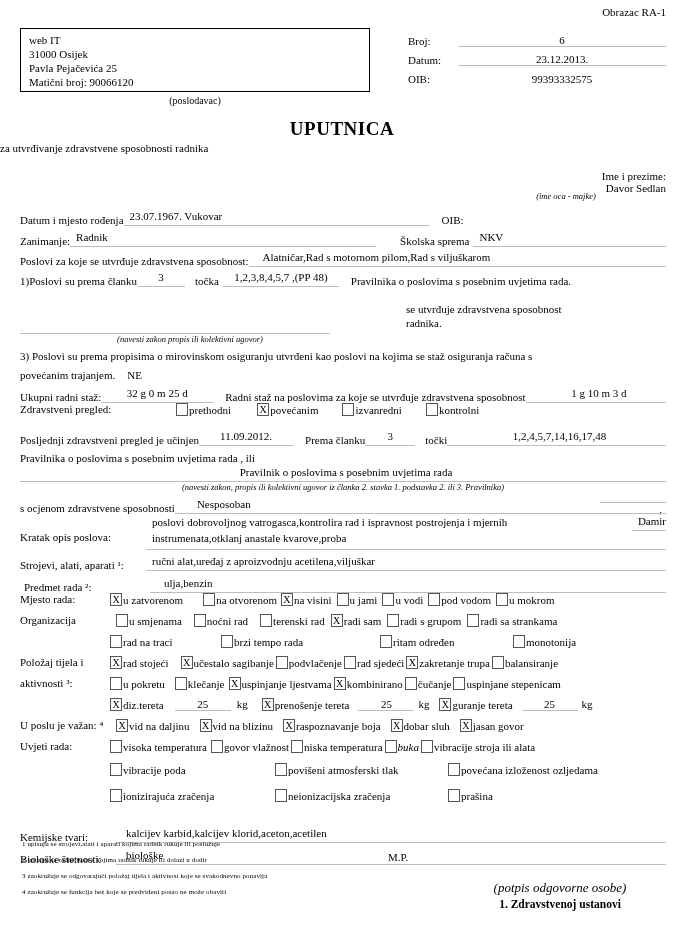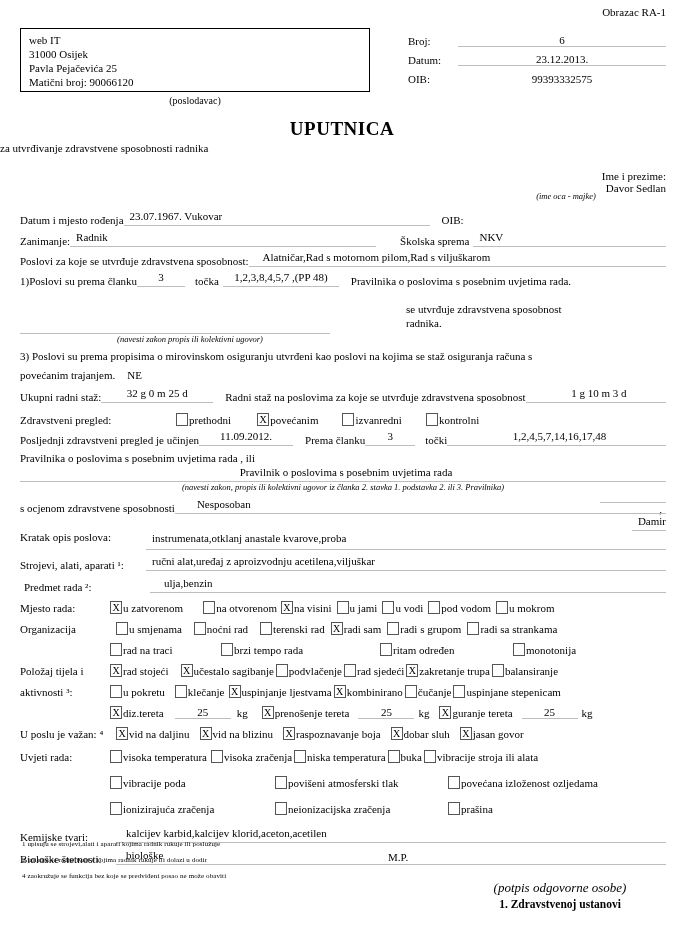--- a/index.html
+++ b/index.html
@@ -37,21 +37,21 @@
   .caption{font-size:8.5px;font-style:italic;text-align:center;}
 
   .body{position:absolute;left:20px;top:170px;width:646px;}
 
   .r{display:flex;align-items:flex-end;height:19px;}
   .r2{display:flex;align-items:flex-end;height:17px;}
   .txt{font-size:11px;white-space:nowrap;}
   .u{border-bottom:1px solid #bdbdbd;}
 
   
-  .cbrow{display:flex;align-items:flex-end;height:21px;}
+  .cbrow{display:flex;align-items:flex-start;height:21px;}
   .cbrow .sect{width:88px;font-size:11px;flex:none;}
   .cb{
     display:inline-block;width:12px;height:13px;border:1px solid #555;
     box-sizing:border-box;margin-right:1px;text-align:center;
     font-size:10px;line-height:11px;font-family:"Liberation Serif",serif;vertical-align:middle;
   }
   .cbitem{display:flex;align-items:center;margin-right:5px;white-space:nowrap;font-size:11px;}
   .kgline{display:inline-block;border-bottom:1px solid #bdbdbd;width:56px;text-align:center;font-size:11px;}
 
   .notes{position:absolute;left:22px;top:840px;width:360px;}
@@ -200,20 +200,21 @@
       <span class="lbl">s ocjenom zdravstvene sposobnosti</span>
       <span class="fill" style="padding-left:22px;">Nesposoban</span>
     </div>
 
     <div style="display:flex;align-items:flex-end;">
       <div style="width:126px;">
         <div class="lbl" style="height:17px;"></div>
         <div class="lbl" style="height:19px;">Kratak opis poslova:</div>
       </div>
       <div style="flex:1;">
+        <div class="txt" style="height:16px;padding-left:6px;">poslovi dobrovoljnog vatrogasca,kontrolira rad i ispravnost postrojenja i mjernih</div>
         <div class="txt u" style="height:17px;padding-left:6px;">instrumenata,otklanj anastale kvarove,proba</div>
       </div>
     </div>
 
     <div class="r" style="height:21px;">
       <span class="lbl" style="width:126px;">Strojevi, alati, aparati ¹:</span>
       <span class="fill">ručni alat,uređaj z aproizvodnju acetilena,viljuškar</span>
     </div>
 
     <div class="r" style="height:22px;">
@@ -404,27 +405,27 @@
     </div>
 
     <div class="cbrow" style="height:23px;">
       <span class="sect">Uvjeti rada:</span>
       <span class="cbitem" style="margin-left:2px;margin-right:4px;">
         <span class="cb"></span>
         <span>visoka temperatura</span>
       </span>
       <span class="cbitem" style="margin-right:2px;">
         <span class="cb"></span>
-        <span>visoka zračenja</span>
+        <span>govor vlažnost</span>
       </span>
       <span class="cbitem" style="margin-right:2px;">
         <span class="cb"></span>
         <span>niska temperatura</span>
       </span>
-      <span class="cbitem" style="margin-right:2px;">
+      <span class="cbitem" style="margin-right:2px;font-style:italic;">
         <span class="cb"></span>
         <span>buka</span>
       </span>
       <span class="cbitem">
         <span class="cb"></span>
         <span>vibracije stroja ili alata</span>
       </span>
     </div>
 
     <div class="cbrow" style="height:26px;">
@@ -466,20 +467,21 @@
     <div class="r" style="height:22px;">
       <span class="lbl" style="width:96px;">Biološke štetnosti:</span>
       <span class="fill" style="padding-left:10px;">biološke</span>
     </div>
 
   </div>
 
   <div class="notes">
     <div class="note">1 upisuju se strojevi,alati i aparati kojima radnik rukuje ili poslužuje</div>
     <div class="note">2 upisuju se radne tvari s kojima radnik rukuje ili dolazi u dodir</div>
+    <div class="note">3 zaokružuje se odgovarajući položaj tijela i aktivnost koje se svakodnevno ponavlja</div>
     <div class="note">4 zaokružuje se funkcija bez koje se predviđeni posao ne može obaviti</div>
   </div>
 
   <div class="mp">M.P.</div>
   <div class="sigcap">(potpis odgovorne osobe)</div>
   <div class="dest">1. Zdravstvenoj ustanovi</div>
 
 </div>
 
 </body></html>

